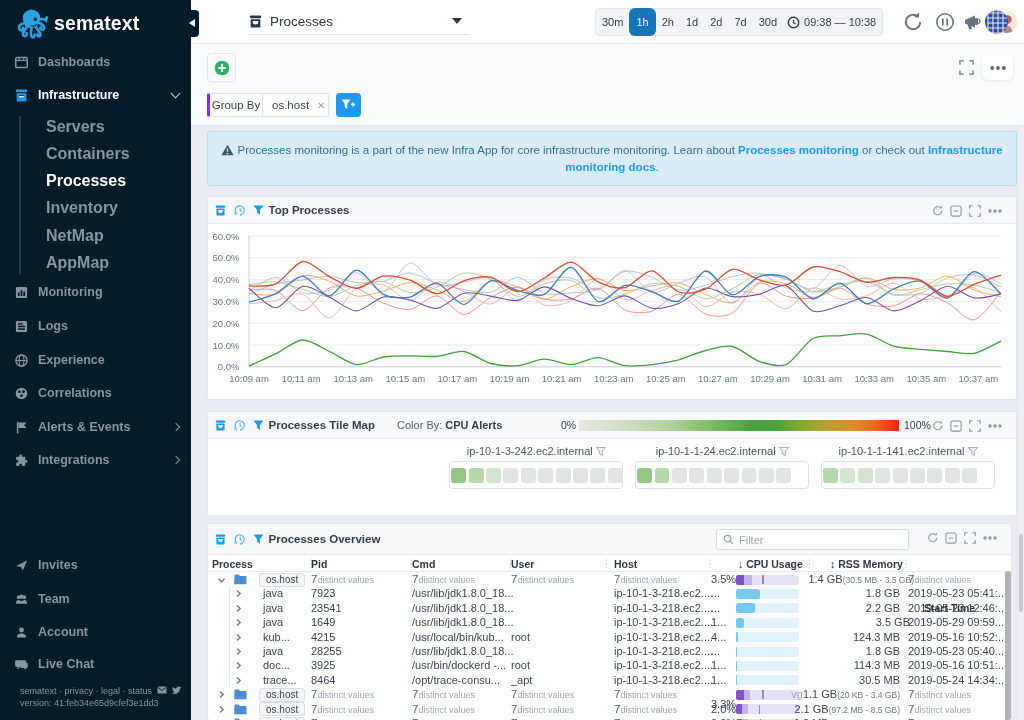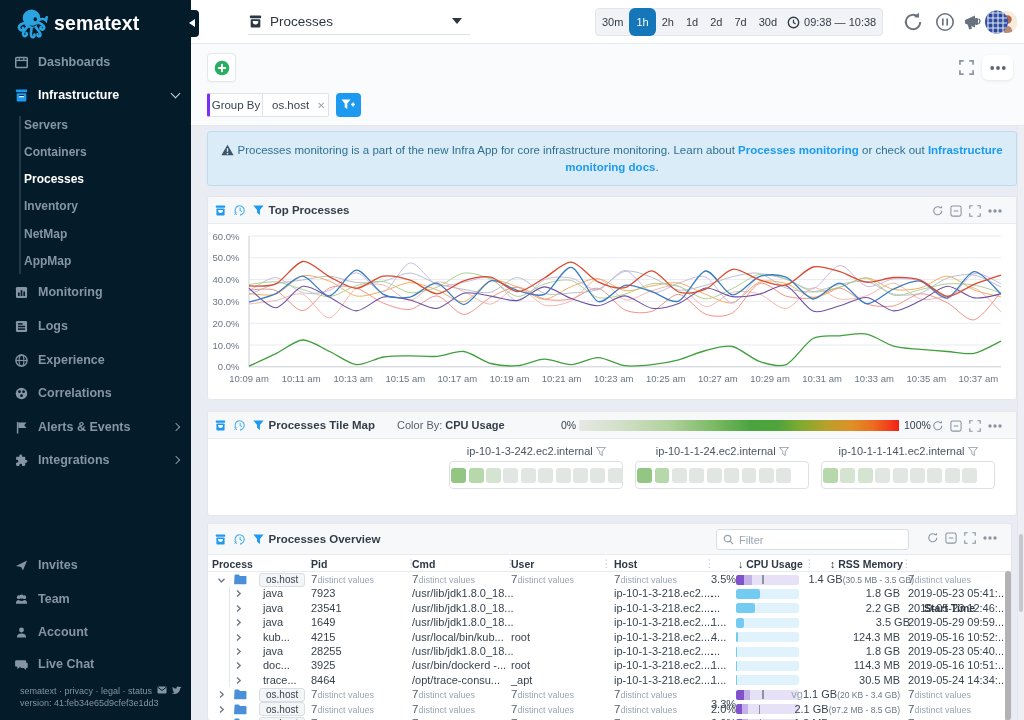--- a/index.html
+++ b/index.html
@@ -5,21 +5,21 @@
 * { margin:0; padding:0; box-sizing:border-box; }
 html,body { width:1024px; height:720px; overflow:hidden; font-family:"Liberation Sans",sans-serif; background:#e9ecf3; }
 .abs { position:absolute; }
 #sidebar { position:absolute; left:0; top:0; width:191px; height:720px; background:#041b2a; z-index:5; }
 #collapse-tab { position:absolute; left:185px; top:10px; width:14px; height:27px; background:#041b2a; border-radius:0 4px 4px 0; z-index:6; }
 #collapse-tab:after { content:""; position:absolute; left:4px; top:9px; border-right:6px solid #fff; border-top:4.5px solid transparent; border-bottom:4.5px solid transparent; }
 .logo { position:absolute; left:14px; top:8px; display:flex; align-items:center; }
 .logo-text { color:#fff; font-size:19.5px; font-weight:bold; margin-left:6px; letter-spacing:0.1px; }
 .nav-item { position:absolute; left:0; width:191px; height:24px; display:flex; align-items:center; color:#8595a5; font-size:12.5px; font-weight:bold; }
 .nav-item .nicon { width:13px; height:13px; margin-left:15px; margin-right:10px; flex:none; }
-.sub-item { position:absolute; left:24px; color:#8595a5; font-size:12px; font-weight:bold; }
+.sub-item { position:absolute; left:46px; color:#8595a5; font-size:16px; font-weight:bold; }
 .subline { position:absolute; left:19px; top:116px; width:1.5px; height:158px; background:#23394a; }
 .chev-r { display:inline-block; width:6px; height:6px; border-right:1.6px solid #8595a5; border-top:1.6px solid #8595a5; transform:rotate(45deg); }
 .chev-d { display:inline-block; width:7px; height:7px; border-right:1.8px solid #cfd8e0; border-bottom:1.8px solid #cfd8e0; transform:rotate(45deg); }
 #sfooter { position:absolute; left:20px; top:686px; color:#8494a4; font-size:9px; }
 #topbar { position:absolute; left:191px; top:0; width:833px; height:44px; background:#fff; border-bottom:1px solid #e6e9ee; z-index:4; }
 .psel { position:absolute; left:57px; top:8px; width:222px; height:27px; border-bottom:1px solid #dfe3e9; display:flex; align-items:center; }
 .psel .txt { color:#2c3642; font-size:13.5px; margin-left:8px; }
 .psel .caret { position:absolute; right:8px; top:10px; border-top:6px solid #2c3642; border-left:5px solid transparent; border-right:5px solid transparent; }
 #timegrp { position:absolute; left:404px; top:8px; height:28px; background:#f1f3f6; border:1px solid #e3e6ec; border-radius:4px; display:flex; align-items:center; font-size:11px; color:#333c46; }
 #timegrp .tbtn { padding:0 6px; height:26px; display:flex; align-items:center; }
@@ -359,21 +359,21 @@
           <path d="M3.2 9.8 A5.1 5.1 0 1 1 8.2 12.1" fill="none" stroke="#4fb4ee" stroke-width="1.3"></path>
           <path d="M8.6 10.6 l-0.5 2.6 2.4 -0.9 z" fill="#4fb4ee"></path>
           <path d="M8 4.3 v2.9 l2 1.3" fill="none" stroke="#4fb4ee" stroke-width="1.2"></path>
           <path d="M1.6 9.4 l2.8 2.8 M1.6 12.2 l2.8 -2.8" stroke="#4fb4ee" stroke-width="1.1"></path>
         </svg>
       <svg width="11" height="10.5" viewBox="0 0 13 12">
           <path d="M0.5 0.5 h12 l-4.3 5.2 v5.8 l-3.4 -2.4 v-3.4 z" fill="#1d9af0"></path>
         </svg>
     </span>
     <span class="ptitle" style="margin-left:5px;">Processes Tile Map</span>
-    <span style="font-size:11px; color:#555f6b; margin-left:22px;">Color By: <b style="color:#333d49;">CPU Usage</b></span>
+    <span style="font-size:11px; color:#555f6b; margin-left:22px;">Color By: <b style="color:#333d49;">CPU Alerts</b></span>
     <span style="font-size:10.5px; color:#333d49; position:absolute; left:353px;">0%</span>
     <div style="position:absolute; left:371px; top:8px; width:320px; height:11px; background:linear-gradient(to right,#e6e8e3 0%,#d4e0ca 12%,#b1d29d 28%,#7cba64 42%,#4aa33e 54%,#4ea43a 62%,#85aa30 70%,#bb9f2b 78%,#de9127 85%,#ec6c20 92%,#f23d1b 97%,#f22015 100%);"></div>
     <span style="font-size:10.5px; color:#333d49; position:absolute; left:696px;">100%</span>
     <div class="hicons">
       <svg width="11.5" height="11.5" viewBox="0 0 16 16">
           <path d="M13.6 8 a5.6 5.6 0 1 1 -1.7 -4" fill="none" stroke="#8a94a2" stroke-width="1.5"></path>
           <path d="M13.9 1.2 v3.4 h-3.4 z" fill="#8a94a2"></path>
         </svg>
       <svg width="12" height="12" viewBox="0 0 16 16">
           <rect x="1.2" y="1.2" width="13.6" height="13.6" rx="2.5" fill="none" stroke="#8a94a2" stroke-width="1.4"></rect>

